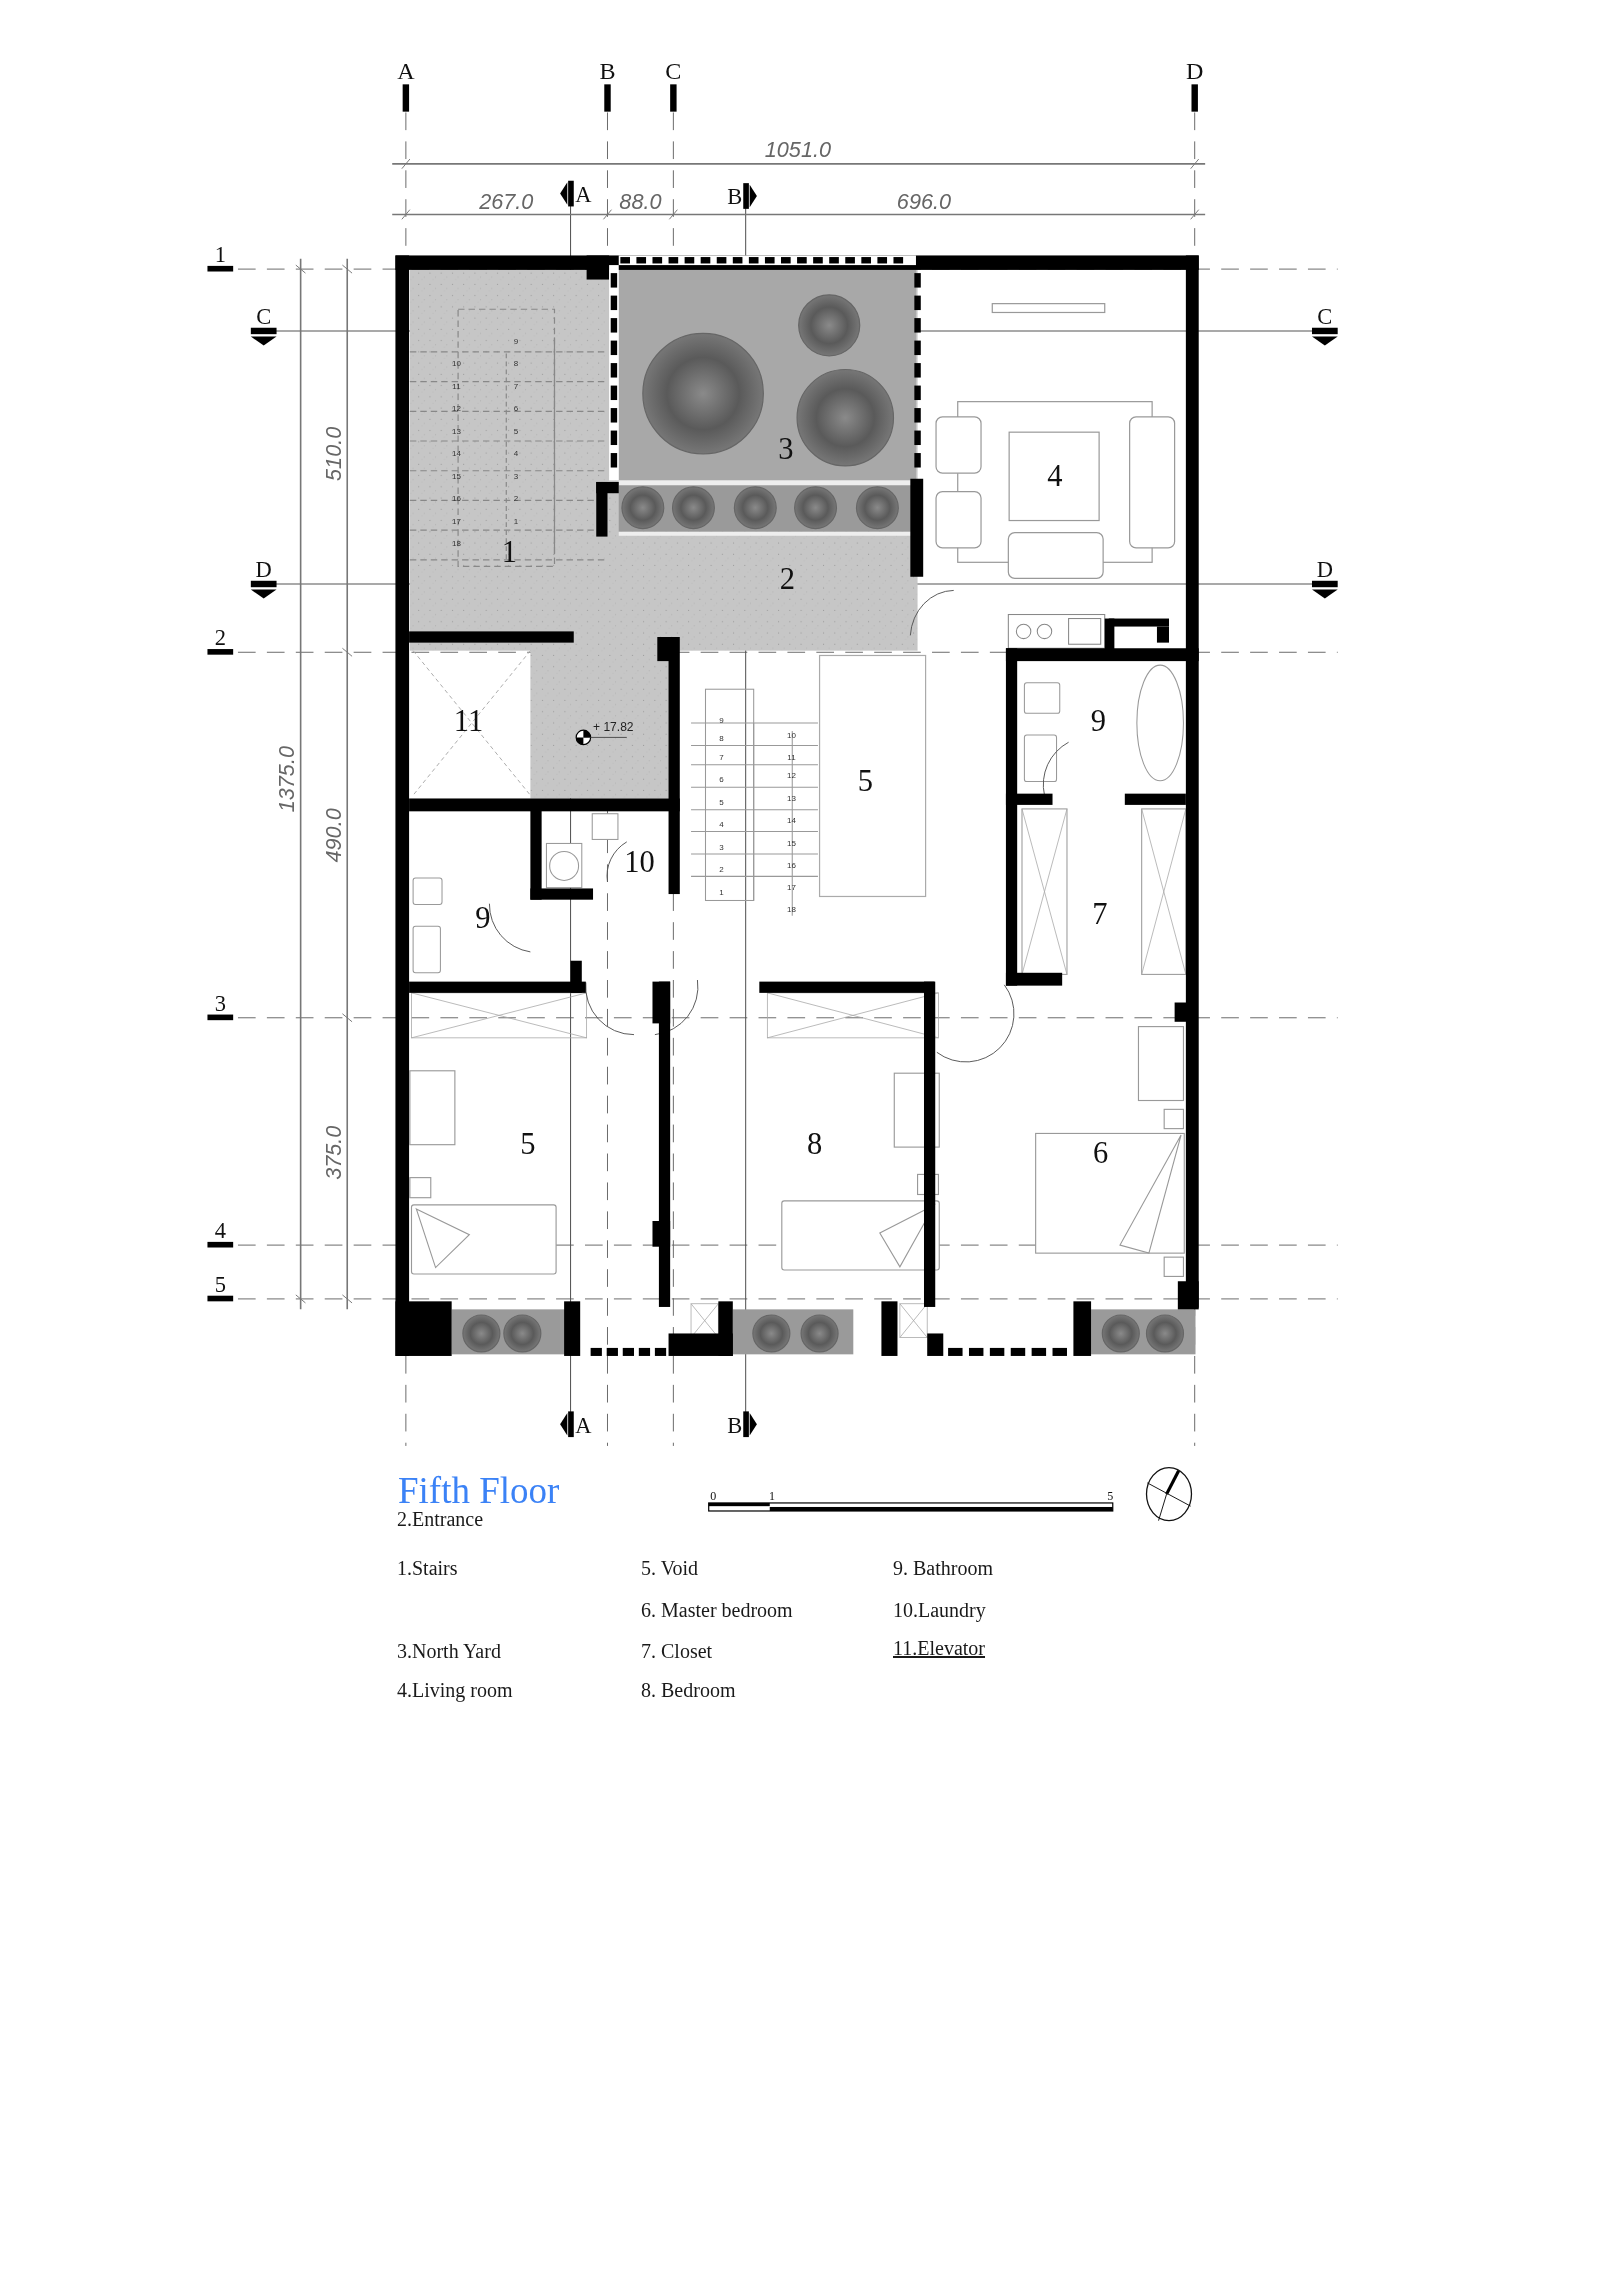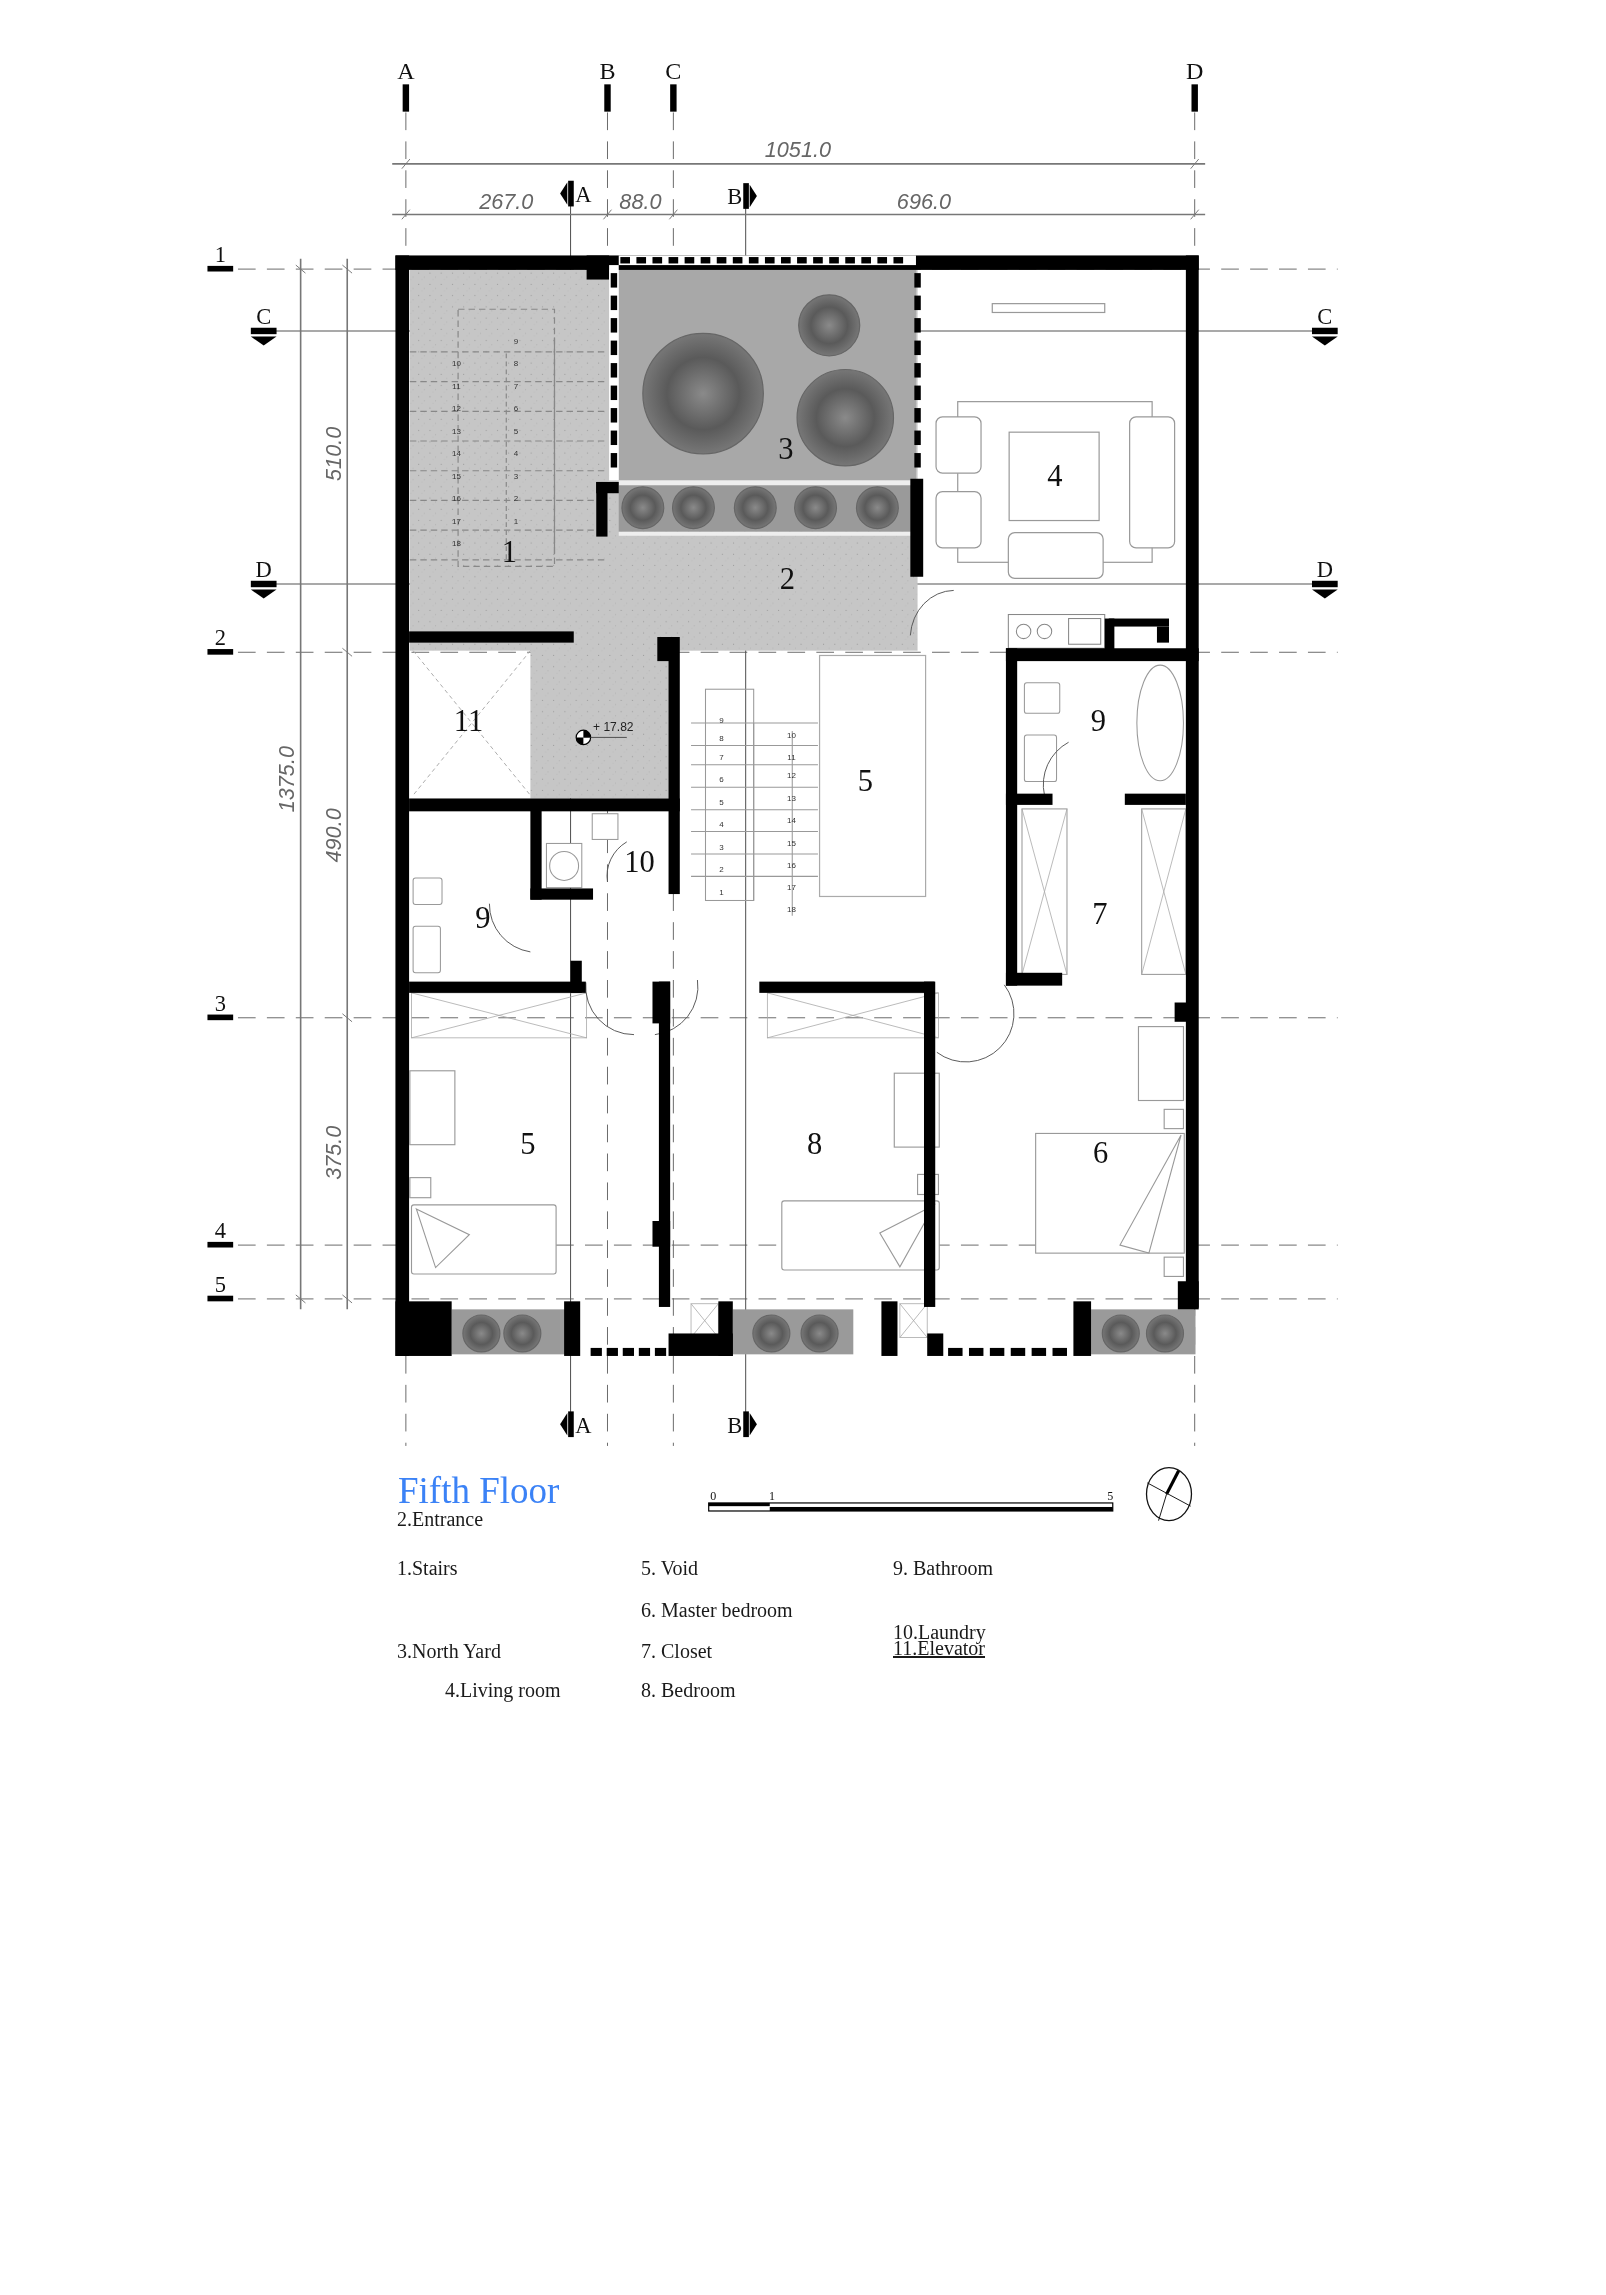--- a/index.html
+++ b/index.html
@@ -486,23 +486,23 @@
     <line x1="1428" y1="1846" x2="1482" y2="1875" stroke="#111" stroke-width="1.2"></line>
     <line x1="1452" y1="1860" x2="1442" y2="1893" stroke="#111" stroke-width="1.2"></line>
   </g>
 </svg>
 
 <div class="title">Fifth Floor</div>
 
 <div class="legend" style="left:397px; top:1557px;">1.Stairs</div>
 <div class="legend" style="left:397px; top:1508px;">2.Entrance</div>
 <div class="legend" style="left:397px; top:1640px;">3.North Yard</div>
-<div class="legend" style="left:397px; top:1679px;margin-left:48px;">4.Living room</div>
+<div class="legend" style="left:397px; top:1679px;">4.Living room</div>
 
 <div class="legend" style="left:641px; top:1557px;">5. Void</div>
 <div class="legend" style="left:641px; top:1599px;">6. Master bedroom</div>
 <div class="legend" style="left:641px; top:1640px;">7. Closet</div>
 <div class="legend" style="left:641px; top:1679px;">8. Bedroom</div>
 
 <div class="legend" style="left:893px; top:1557px;">9.  Bathroom</div>
-<div class="legend" style="left:893px; top:1599px;margin-top:22px;">10.Laundry</div>
+<div class="legend" style="left:893px; top:1599px;">10.Laundry</div>
 <div class="legend" style="left:893px; top:1637px;text-decoration:underline;">11.Elevator</div>
 
 
 </body></html>

